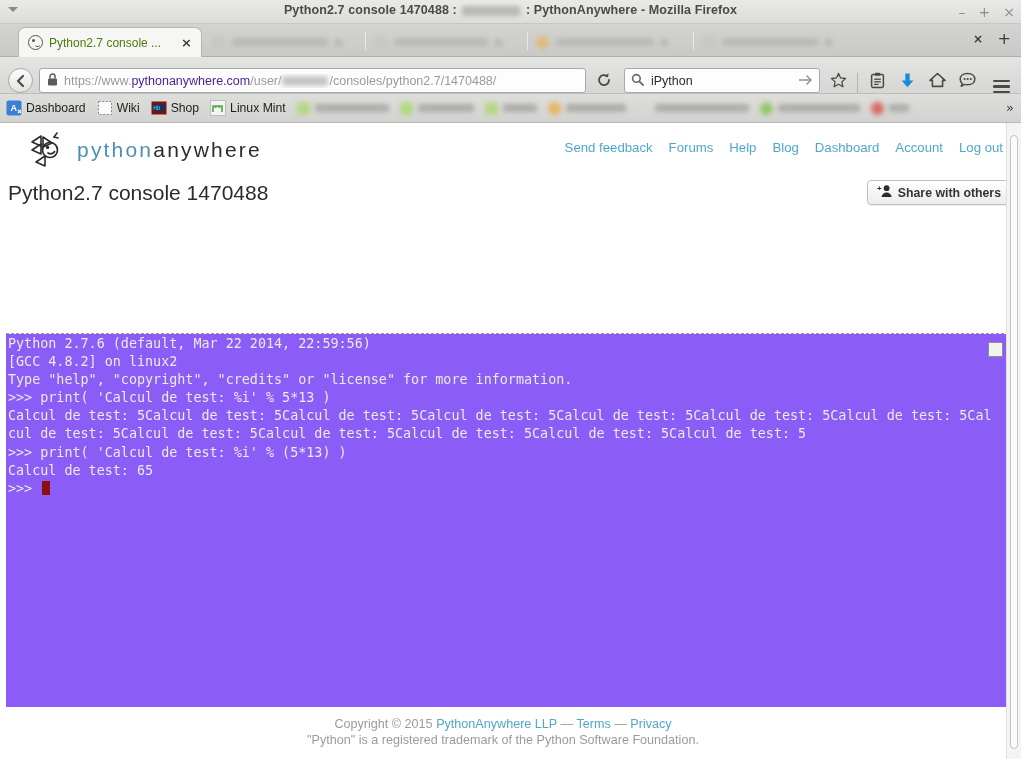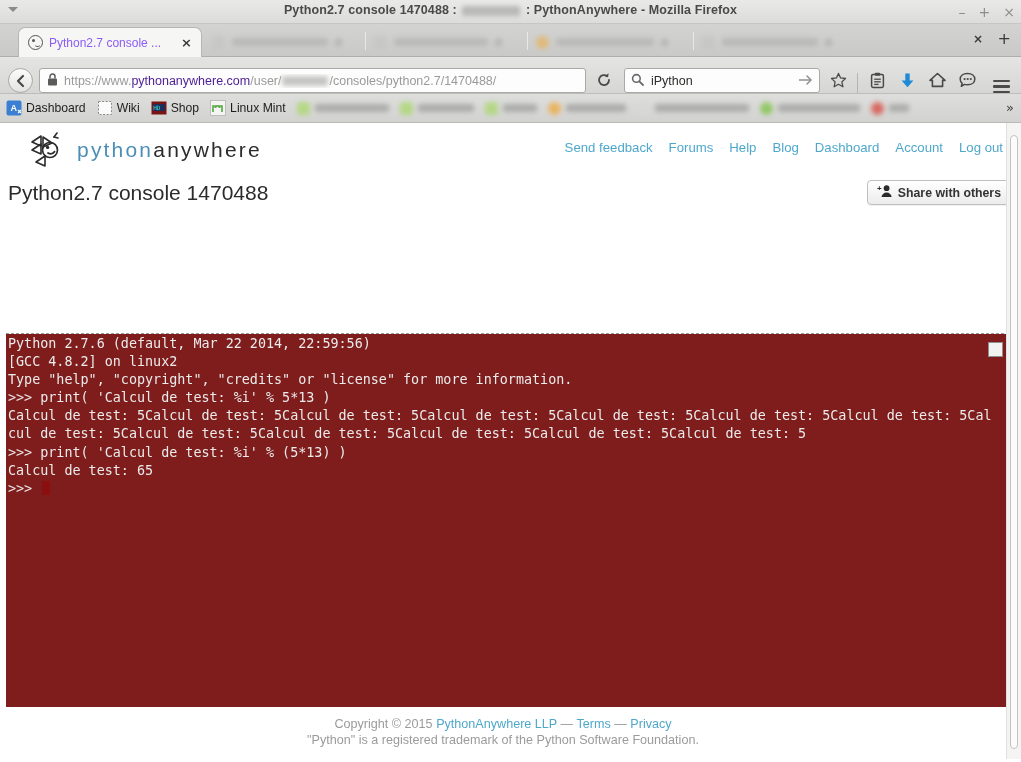--- a/index.html
+++ b/index.html
@@ -76,21 +76,21 @@
   #tab-favicon::before {
     content: ""; position: absolute; left: 3px; top: 3.2px;
     width: 3px; height: 3px; border-radius: 50%; background: #555;
   }
   #tab-favicon::after {
     content: ""; position: absolute; left: 6px; top: 7px;
     width: 5px; height: 3px;
     border-bottom: 1.4px solid #555; border-radius: 0 0 4px 4px;
   }
   #tab-label {
-    font-size: 12px; color: #8b5cf6;
+    font-size: 12px; color: #4d7c0f;
     white-space: nowrap; overflow: hidden;
     flex: 1 1 auto;
   }
   .tab-close {
     font-size: 13px; color: #3a3a38; font-weight: bold;
     font-family: "DejaVu Sans", sans-serif;
     padding: 0 3px; line-height: 1;
   }
   .ghost-tab {
     position: absolute; top: 4px; height: 28px;
@@ -245,21 +245,21 @@
   }
   #share-btn .sb-label { font-size: 12.3px; color: #333; white-space: nowrap; font-weight: bold; }
 
   #console-wrap {
     position: absolute;
     left: 6px; right: 7px; top: 210px; bottom: 52px;
     border-top: 1px dashed #9b9b9b;
   }
   #console {
     position: absolute; inset: 0;
-    background: #7f1d1d;
+    background: #8b5cf6;
     overflow: hidden;
   }
   #console-text {
     position: absolute; left: 2px; top: 1px; right: 22px;
     font-family: "DejaVu Sans Mono", monospace;
     font-size: 13.4px;
     line-height: 18.1px;
     color: #ebebeb;
     white-space: pre-wrap;
     word-break: break-all;

